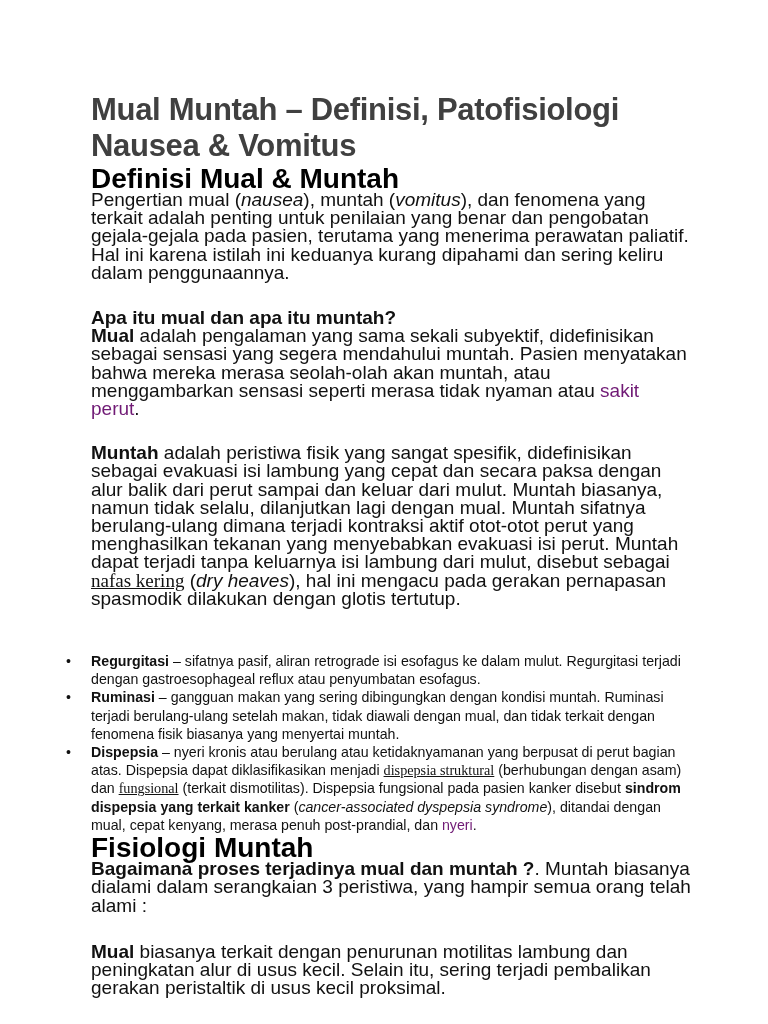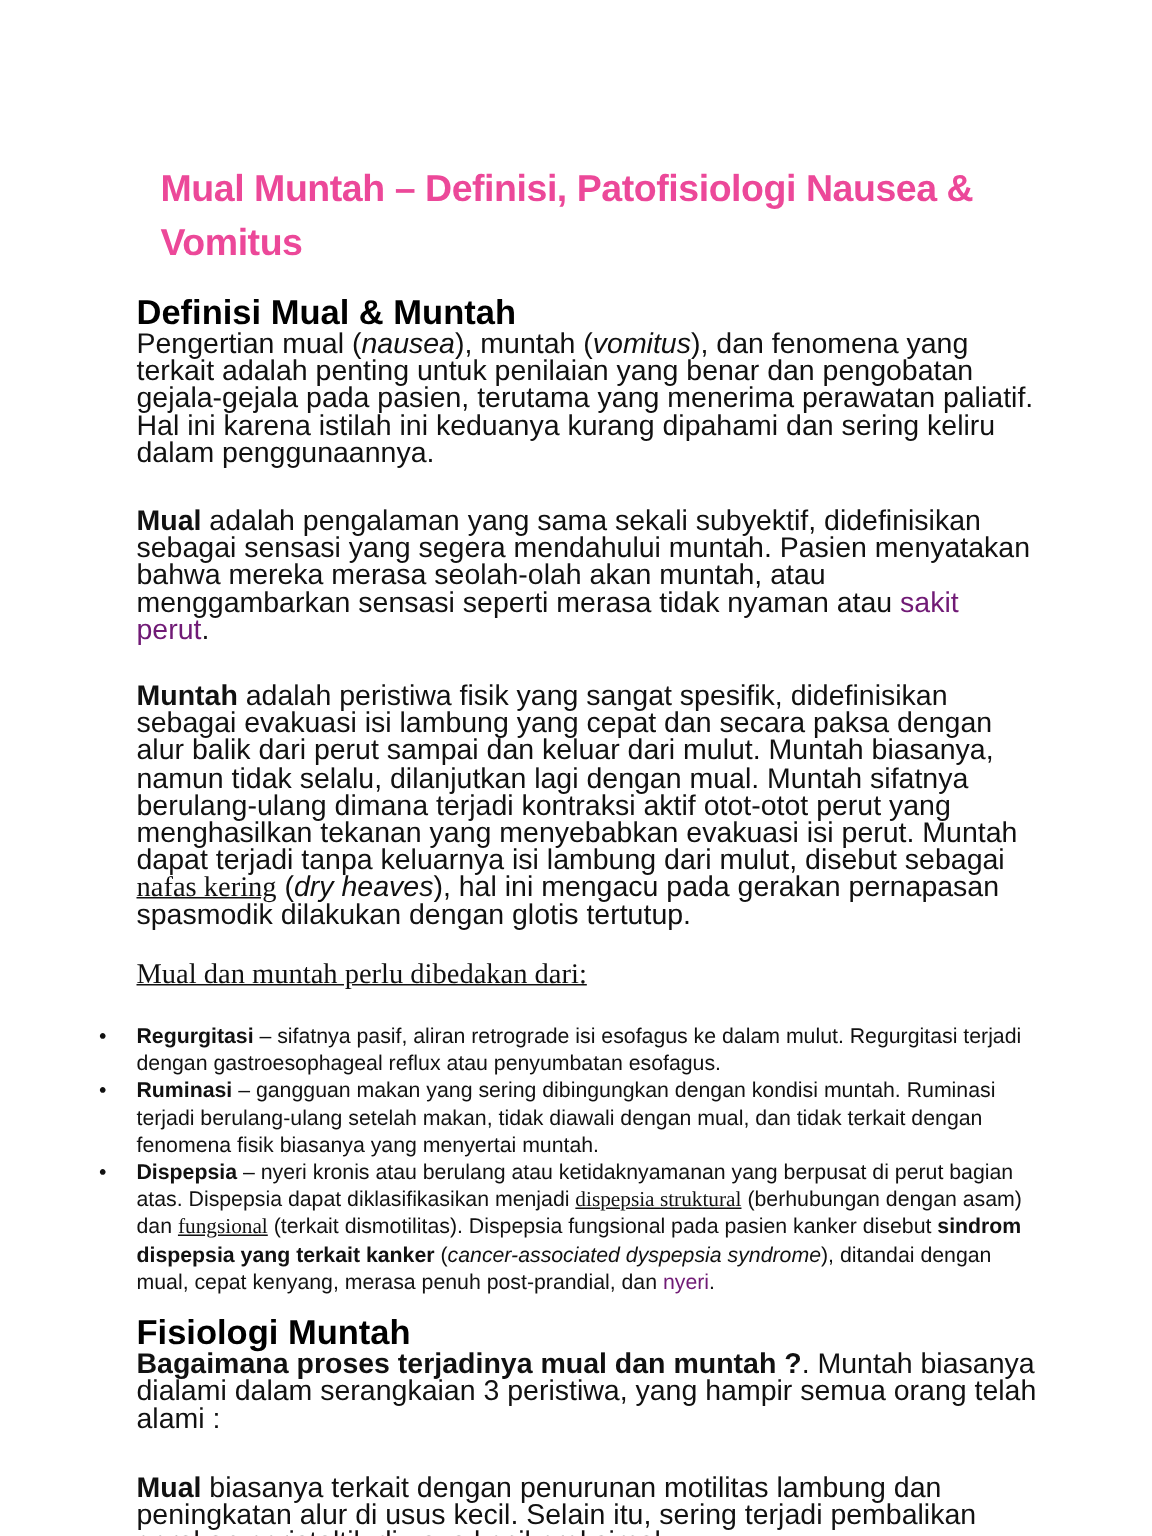--- a/index.html
+++ b/index.html
@@ -1,57 +1,57 @@
 <!DOCTYPE html>
 <html><head>
   <meta charset="utf-8">
   <style>
     html, body { margin: 0; padding: 0; background: #ffffff; }
     body { width: 768px; height: 1024px; overflow: hidden; position: relative;
       font-family: "Liberation Sans", sans-serif; color: #111; }
     .page { position: absolute; left: 91px; top: 92px; width: 600px; }
-    h1 { font-size: 25px; line-height: 36px; margin: 16px; font-weight: bold; letter-spacing: -0.3px; color: #ec4899; }
-    h2 { font-size: 23px; line-height: 25px; margin: 0; font-weight: bold; color: #000; }
+    h1 { font-size: 31px; line-height: 36px; margin: 0; font-weight: bold; letter-spacing: -0.3px; color: #404040; }
+    h2 { font-size: 28px; line-height: 25px; margin: 0; font-weight: bold; color: #000; }
     p { margin: 0; font-size: 19px; line-height: 18.2px; }
     .gap { height: 18px; }
     a.link { color: #701a75; text-decoration: none; }
     .u { text-decoration: underline; font-family: Liberation Serif, serif; }
     ul { margin: 0; padding: 0; list-style: none; }
     ul li { position: relative; font-size: 14.2px; line-height: 18.2px; }
     ul li .bullet { position: absolute; left: -25px; top: 0; }
     .title2 { margin-top: 2px; }
   </style>
 </head>
 <body>
 
 <div class="page">
   <h1>Mual Muntah – Definisi, Patofisiologi Nausea &amp; Vomitus</h1>
   <h2 class="title2">Definisi Mual &amp; Muntah</h2>
 
   <p><span>Pengertian mual (</span><i>nausea</i><span>), muntah (</span><i>vomitus</i><span>), dan fenomena yang terkait adalah penting untuk penilaian yang benar dan pengobatan gejala-gejala pada pasien, terutama yang menerima perawatan paliatif. Hal ini karena istilah ini keduanya kurang dipahami dan sering keliru dalam penggunaannya.</span></p>
 
   <div class="gap" style="height:27px"></div>
 
+  <p><b>Apa itu mual dan apa itu muntah?</b></p>
   <p><b>Mual</b><span> adalah pengalaman yang sama sekali subyektif, didefinisikan sebagai sensasi yang segera mendahului muntah. Pasien menyatakan bahwa mereka merasa seolah-olah akan muntah, atau menggambarkan sensasi seperti merasa tidak nyaman atau </span><a class="link">sakit perut</a><span>.</span></p>
 
   <div class="gap" style="height:26px"></div>
 
   <p><b>Muntah</b><span> adalah peristiwa fisik yang sangat spesifik, didefinisikan sebagai evakuasi isi lambung yang cepat dan secara paksa dengan alur balik dari perut sampai dan keluar dari mulut. Muntah biasanya, namun tidak selalu, dilanjutkan lagi dengan mual. Muntah sifatnya berulang-ulang dimana terjadi kontraksi aktif otot-otot perut yang menghasilkan tekanan yang menyebabkan evakuasi isi perut. Muntah dapat terjadi tanpa keluarnya isi lambung dari mulut, disebut sebagai </span><span class="u">nafas kering</span><span> (</span><i>dry heaves</i><span>), hal ini mengacu pada gerakan pernapasan spasmodik dilakukan dengan glotis tertutup.</span></p>
 
   <div class="gap" style="height:21px"></div>
 
-  <p><span class="u">Mual dan muntah perlu dibedakan dari:</span></p>
 
   <div class="gap" style="height:23px"></div>
 
   <ul>
     <li><span class="bullet">•</span><b>Regurgitasi</b><span> – sifatnya pasif, aliran retrograde isi esofagus ke dalam mulut. Regurgitasi terjadi dengan gastroesophageal reflux atau penyumbatan esofagus.</span></li>
     <li><span class="bullet">•</span><b>Ruminasi</b><span> – gangguan makan yang sering dibingungkan dengan kondisi muntah. Ruminasi terjadi berulang-ulang setelah makan, tidak diawali dengan mual, dan tidak terkait dengan fenomena fisik biasanya yang menyertai muntah.</span></li>
     <li><span class="bullet">•</span><b>Dispepsia</b><span> – nyeri kronis atau berulang atau ketidaknyamanan yang berpusat di perut bagian atas. Dispepsia dapat diklasifikasikan menjadi </span><span class="u">dispepsia struktural</span><span> (berhubungan dengan asam) dan </span><span class="u">fungsional</span><span> (terkait dismotilitas). Dispepsia fungsional pada pasien kanker disebut </span><b>sindrom dispepsia yang terkait kanker</b><span> (</span><i>cancer-associated dyspepsia syndrome</i><span>), ditandai dengan mual, cepat kenyang, merasa penuh post-prandial, dan </span><a class="link">nyeri</a><span>.</span></li>
   </ul>
 
-  <h2 style="margin-top:12px">Fisiologi Muntah</h2>
+  <h2 style="margin-top:1px">Fisiologi Muntah</h2>
   <p><b>Bagaimana proses terjadinya mual dan muntah ?</b><span>. Muntah biasanya dialami dalam serangkaian 3 peristiwa, yang hampir semua orang telah alami :</span></p>
 
   <div class="gap" style="height:28px"></div>
 
   <p><b>Mual</b><span> biasanya terkait dengan penurunan motilitas lambung dan peningkatan alur di usus kecil. Selain itu, sering terjadi pembalikan gerakan peristaltik di usus kecil proksimal.</span></p>
 </div>
 
 </body></html>

